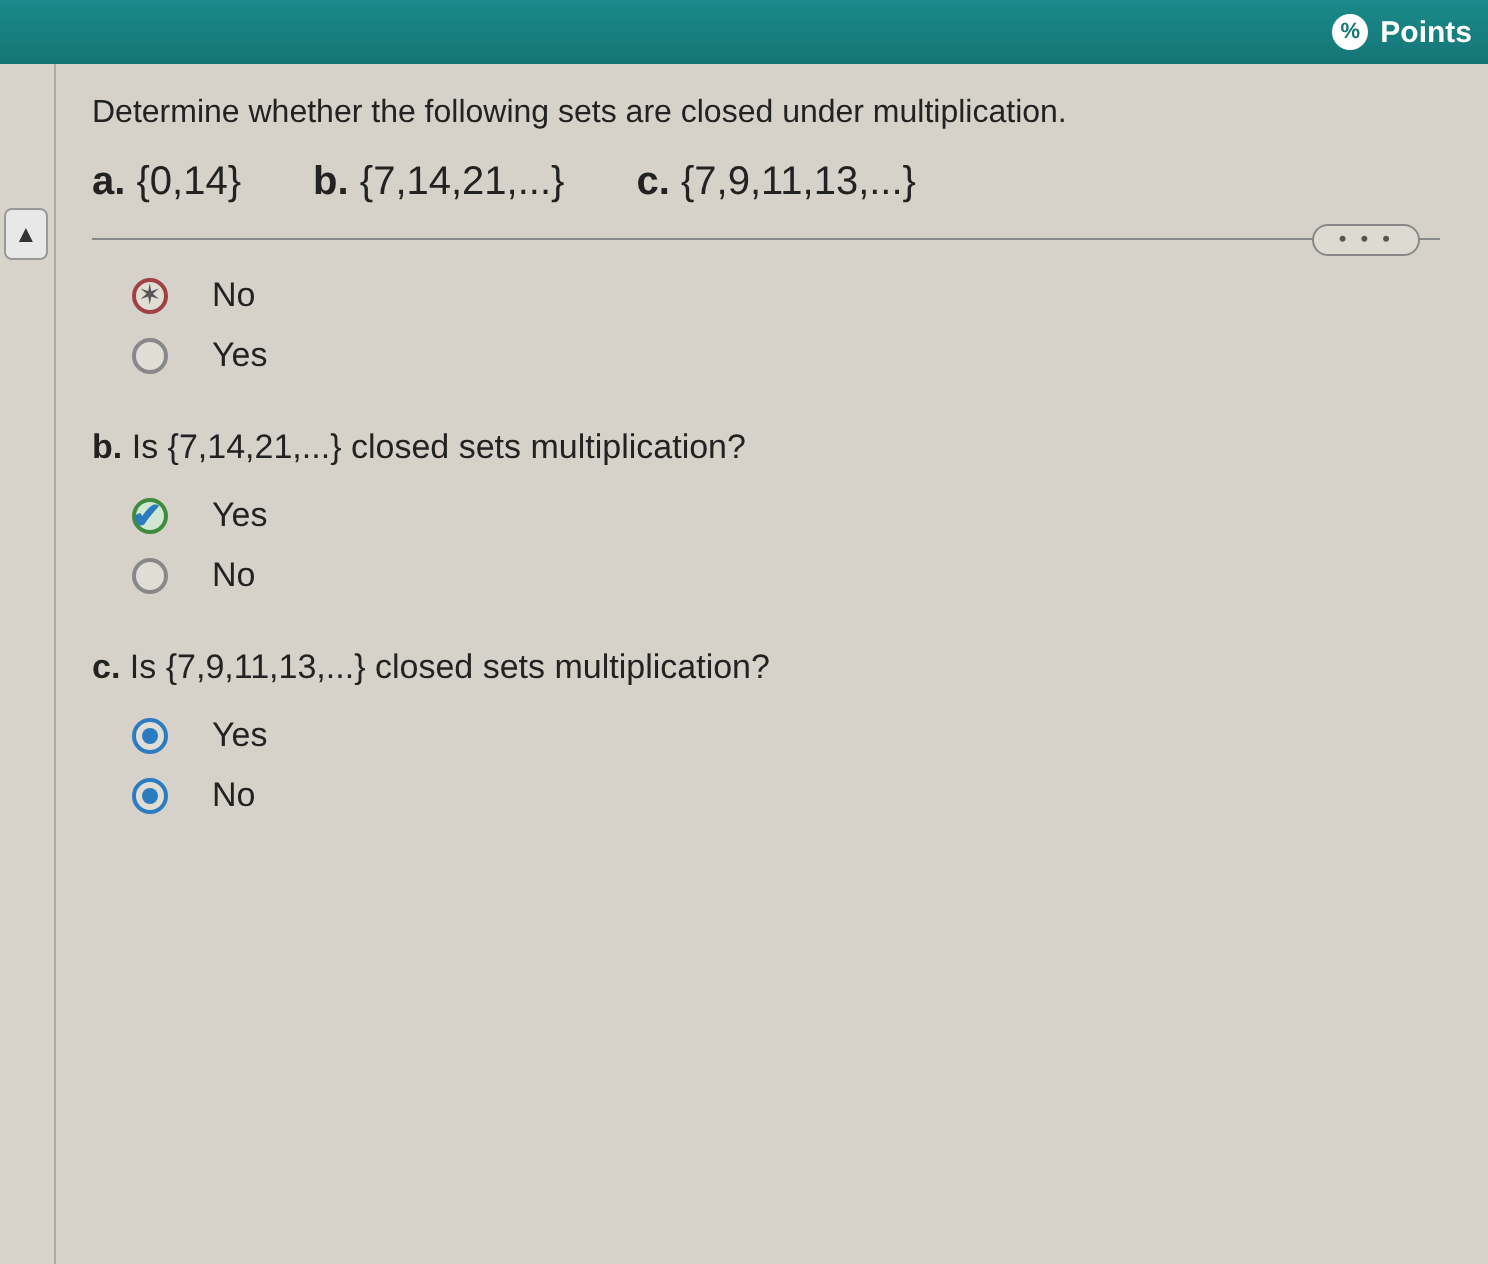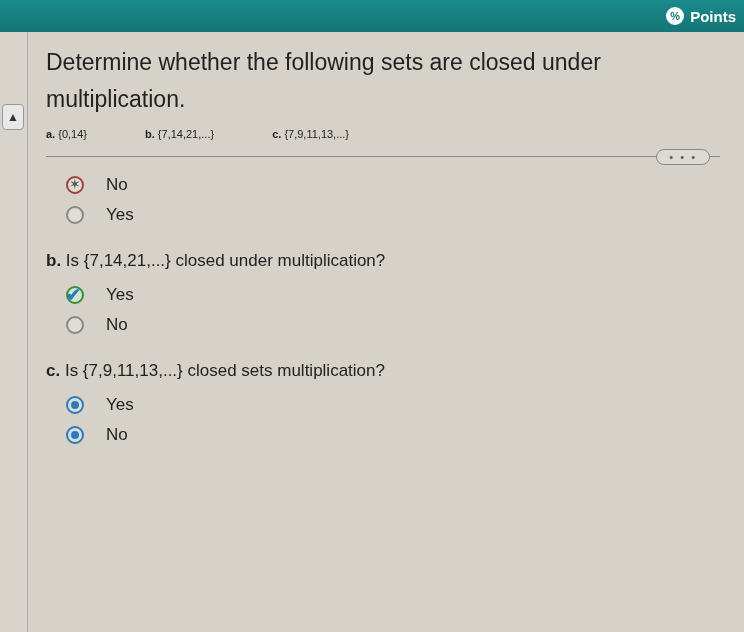--- a/index.html
+++ b/index.html
@@ -60,28 +60,28 @@
       font-size: 12px;
       color: #333;
     }
     .main-content {
       flex: 1;
       background: #d6d2ca;
       padding: 12px 24px 12px 18px;
       color: #222;
     }
     .question-header {
-      font-size: 23px;
+      font-size: 16px;
       line-height: 1.6;
       margin-bottom: 10px;
     }
     .parts-row {
       display: flex;
-      gap: 58px;
-      font-size: 11px;
+      gap: 36px;
+      font-size: 20px;
       margin-bottom: 16px;
     }
     .parts-row span b { font-weight: bold; }
     .divider {
       border: none;
       border-top: 1px solid #888;
       margin-bottom: 4px;
     }
     .ellipsis-pill {
       float: right;
@@ -200,21 +200,21 @@
       </div>
       <div class="radio-row">
         <span class="radio-circle"></span>
         <span>Yes</span>
       </div>
     </div>
 
     <div class="question-block">
       <div class="question-text">
         <b>b.</b>
-        <span>Is {7,14,21,...} closed under multiplication?</span>
+        <span>Is {7,14,21,...} closed sets multiplication?</span>
       </div>
       <div class="radio-row">
         <span class="radio-circle checked-green">
           <span class="checkmark">✔</span>
         </span>
         <span>Yes</span>
       </div>
       <div class="radio-row">
         <span class="radio-circle"></span>
         <span>No</span>

